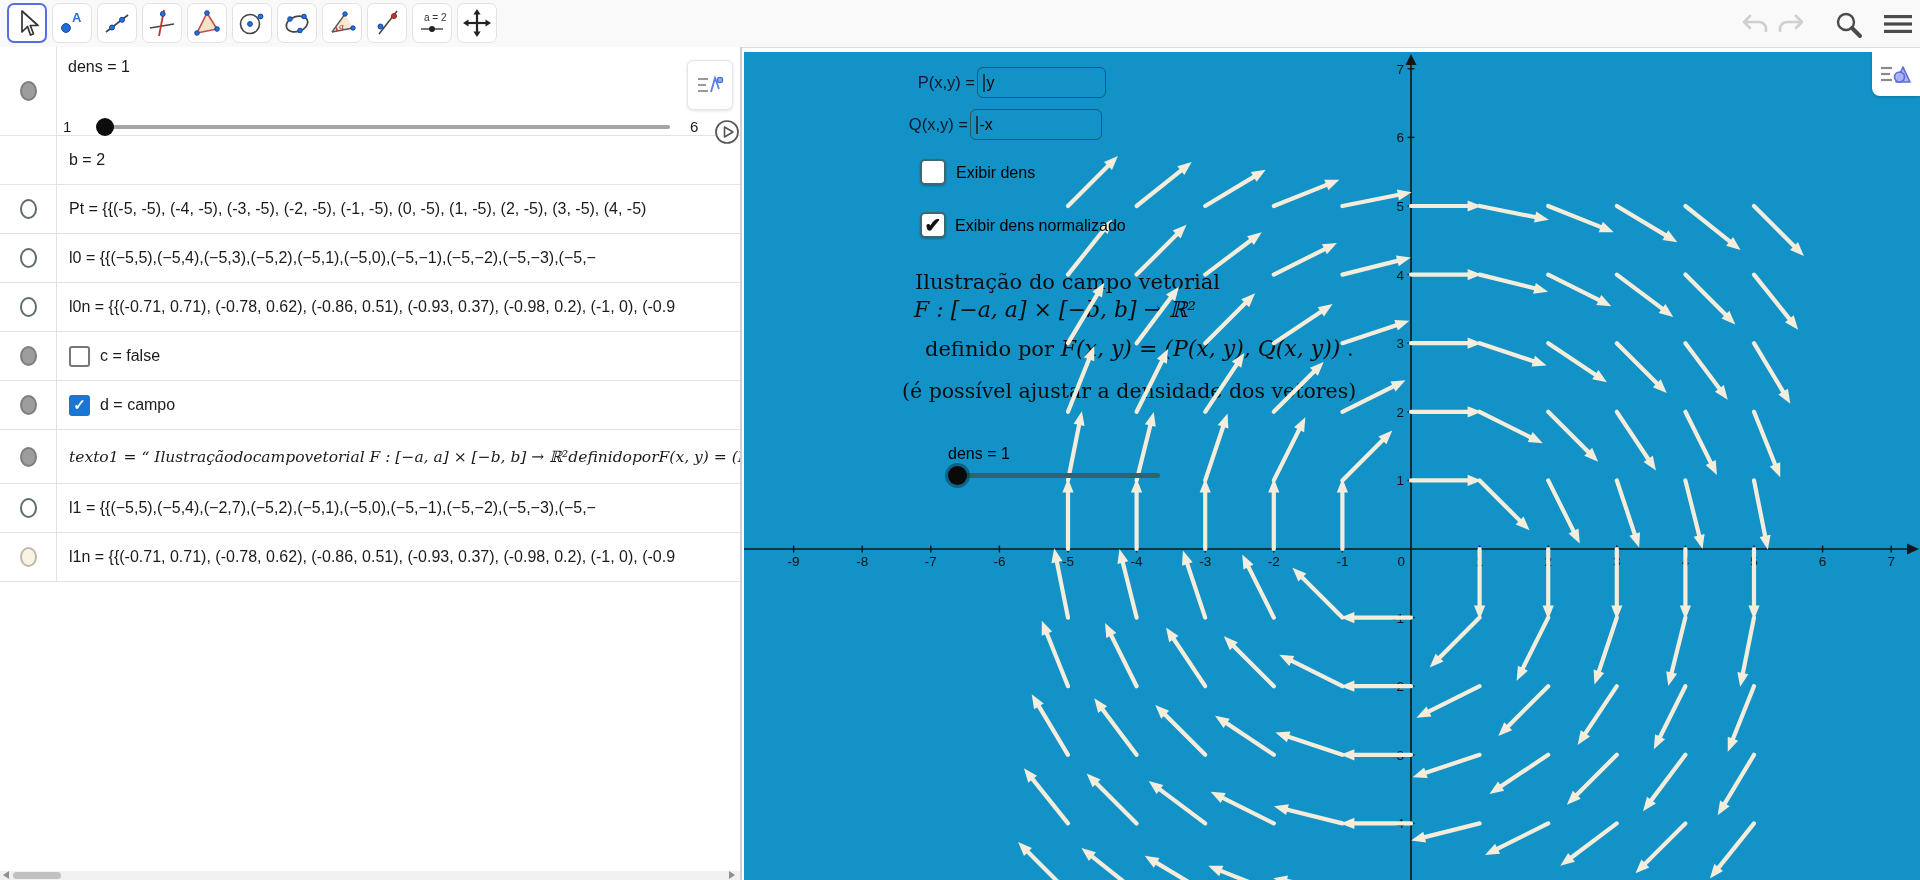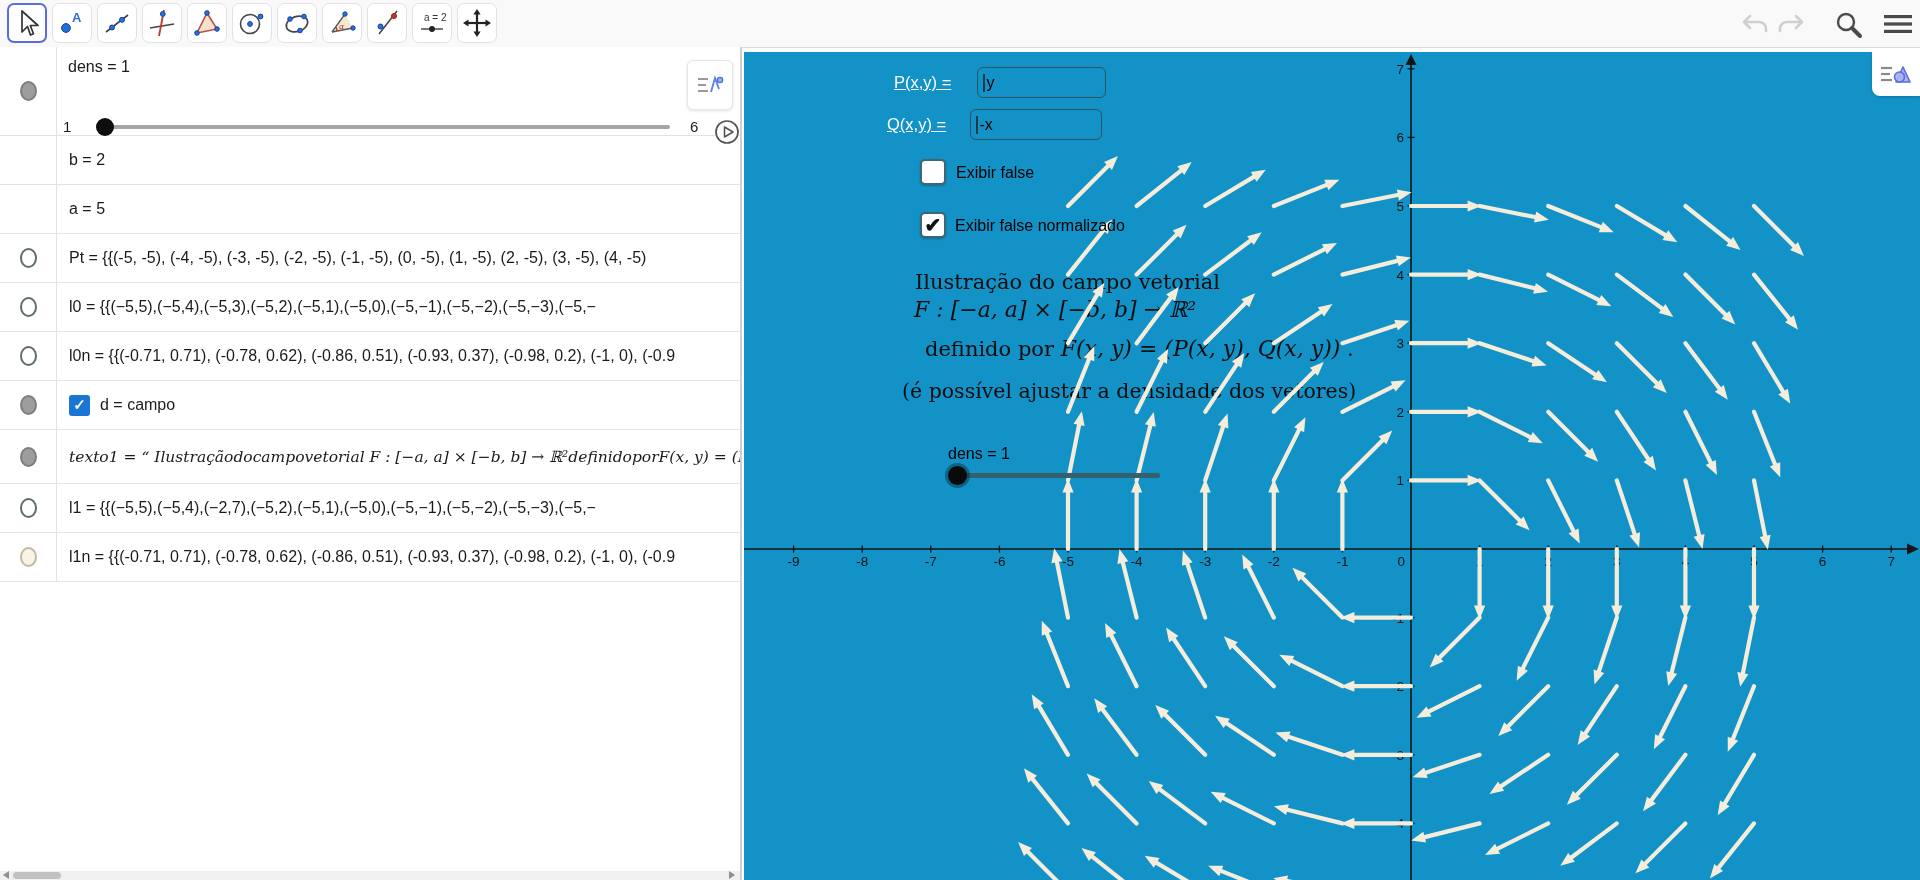--- a/index.html
+++ b/index.html
@@ -52,21 +52,21 @@
   .hthumb{position:absolute;left:13px;top:1px;width:48px;height:7px;background:#c1c1c1;border-radius:4px;}
   .harrow{position:absolute;top:0;width:0;height:0;border-style:solid;}
   .harrow.left{left:3px;border-width:4.5px 6px 4.5px 0;border-color:transparent #8f8f8f transparent transparent;}
   .harrow.right{left:729px;border-width:4.5px 0 4.5px 6px;border-color:transparent transparent transparent #8f8f8f;}
 
   
   .graphics{position:absolute;left:744px;top:52px;width:1176px;height:828px;overflow:hidden;}
   .graphics svg.field{position:absolute;left:0;top:0;z-index:2;pointer-events:none;}
   .gcaption{position:absolute;z-index:1;color:#0d0d0d;font-family:"DejaVu Serif", serif;}
   .gctrl{position:absolute;z-index:3;}
-  .glabel{font-size:16.5px;color:#ffffff;text-align:left;text-decoration:underline;}
+  .glabel{font-size:16.5px;color:#0f172a;text-align:right;}
   .gbox{border:1.5px solid #2e5360;border-radius:6px;box-sizing:border-box;background:transparent;
         display:flex;align-items:center;padding-left:5px;font-size:16px;color:#000;}
   .caret{display:inline-block;width:1.5px;height:18px;background:#1c3b45;margin-right:2px;}
   .gcb{width:26px;height:26px;background:#fff;border:2px solid #3f6673;border-radius:5px;box-sizing:border-box;
        display:flex;align-items:center;justify-content:center;font-size:20px;font-weight:bold;color:#111;
        box-shadow:0 1px 2px rgba(0,0,0,.25);}
   .gcblabel{font-size:16px;color:#000;}
   .gsl-label{font-size:16px;color:#000;}
   .gsl-track{position:absolute;left:209px;top:421px;width:207px;height:5px;background:#35616f;border-radius:3px;}
   .gsl-thumb{position:absolute;left:204px;top:414px;width:19px;height:19px;border-radius:50%;background:#0a0a0a;
@@ -209,48 +209,49 @@
       <div class="arow">
         <div class="mcell">
           <span class="marble m-none"></span>
         </div>
         <div class="ccell">
           <span>b = 2</span>
         </div>
       </div>
       <div class="arow">
         <div class="mcell">
-          <span class="marble m-none"></span>
-        </div>
-        <div class="ccell">
-          <span>a = 5</span>
-        </div>
-      </div>
-      <div class="arow">
-        <div class="mcell">
           <span class="marble m-open"></span>
         </div>
         <div class="ccell">
           <span>Pt = {{(-5, -5), (-4, -5), (-3, -5), (-2, -5), (-1, -5), (0, -5), (1, -5), (2, -5), (3, -5), (4, -5)</span>
         </div>
       </div>
       <div class="arow">
         <div class="mcell">
           <span class="marble m-open"></span>
         </div>
         <div class="ccell mathf">
           <span>l0 = {{(−5,5),(−5,4),(−5,3),(−5,2),(−5,1),(−5,0),(−5,−1),(−5,−2),(−5,−3),(−5,−</span>
         </div>
       </div>
       <div class="arow">
         <div class="mcell">
           <span class="marble m-open"></span>
         </div>
         <div class="ccell">
           <span>l0n = {{(-0.71, 0.71), (-0.78, 0.62), (-0.86, 0.51), (-0.93, 0.37), (-0.98, 0.2), (-1, 0), (-0.9</span>
+        </div>
+      </div>
+      <div class="arow">
+        <div class="mcell">
+          <span class="marble m-gray"></span>
+        </div>
+        <div class="ccell">
+          <span class="acb off"></span>
+          <span>c = false</span>
         </div>
       </div>
       <div class="arow">
         <div class="mcell">
           <span class="marble m-gray"></span>
         </div>
         <div class="ccell">
           <span class="acb on" style="background: rgb(25, 118, 210);">✓</span>
           <span>d = campo</span>
         </div>
@@ -607,23 +608,23 @@
     <span class="caret"></span>
     <span>y</span>
   </div>
   <div class="gctrl glabel" style="left:143px;top:63px;width:81px">Q(x,y) =</div>
   <div class="gctrl gbox" style="left:226px;top:57px;width:132px;height:31px">
     <span class="caret"></span>
     <span>-x</span>
   </div>
 
   <div class="gctrl gcb" style="left:176px;top:107px" id="gcb0"></div>
-  <div class="gctrl gcblabel" style="left:212px;top:112px">Exibir false</div>
+  <div class="gctrl gcblabel" style="left:212px;top:112px">Exibir dens</div>
   <div class="gctrl gcb" style="left:176px;top:160px" id="gcb1">✔</div>
-  <div class="gctrl gcblabel" style="left:211px;top:165px">Exibir false normalizado</div>
+  <div class="gctrl gcblabel" style="left:211px;top:165px">Exibir dens normalizado</div>
 
   <div class="gctrl gsl-label" style="left:204px;top:393px">dens = 1</div>
   <div class="gctrl gsl-track"></div>
   <div class="gctrl gsl-thumb"></div>
 
   <div class="gstylebtn">
     <svg width="34" height="28" viewBox="0 0 34 28">
       <line x1="2" y1="8" x2="13" y2="8" stroke="#8a8a8a" stroke-width="2.2"></line>
       <line x1="2" y1="14" x2="11" y2="14" stroke="#8a8a8a" stroke-width="2.2"></line>
       <line x1="2" y1="20" x2="13" y2="20" stroke="#8a8a8a" stroke-width="2.2"></line>

